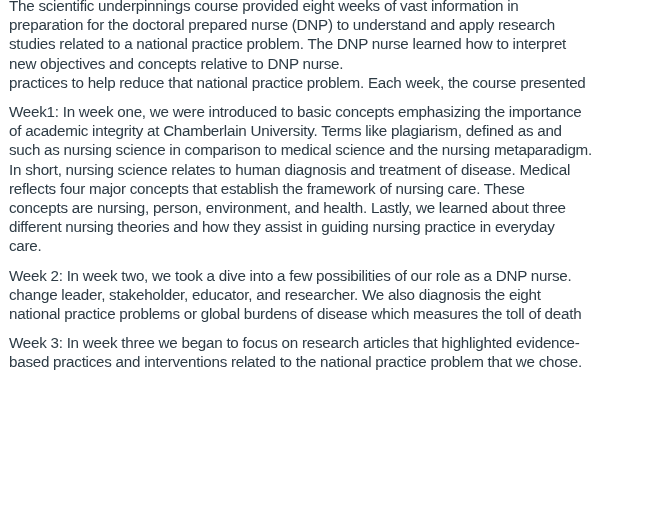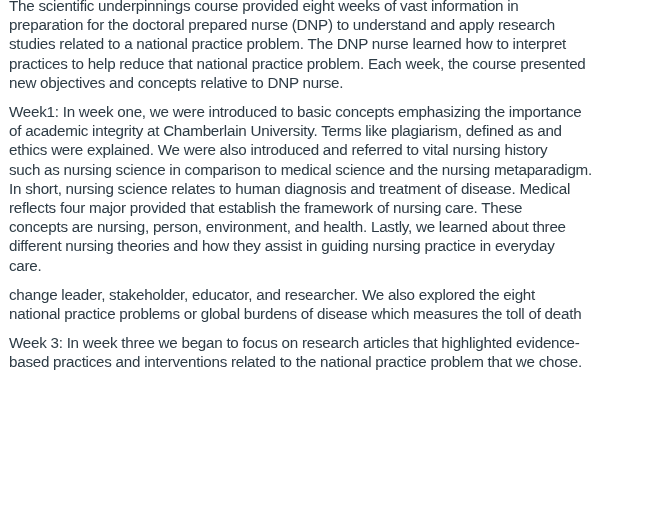--- a/index.html
+++ b/index.html
@@ -31,35 +31,35 @@
     }
   </style>
 </head>
 <body>
 
 <div class="content">
   <p>
     <span class="line">The scientific underpinnings course provided eight weeks of vast information in</span>
     <span class="line">preparation for the doctoral prepared nurse (DNP) to understand and apply research</span>
     <span class="line">studies related to a national practice problem. The DNP nurse learned how to interpret</span>
+    <span class="line">new objectives and concepts relative to DNP nurse.</span>
     <span class="line">practices to help reduce that national practice problem. Each week, the course presented</span>
-    <span class="line">new objectives and concepts relative to DNP nurse.</span>
   </p>
   <p>
     <span class="line">Week1: In week one, we were introduced to basic concepts emphasizing the importance</span>
     <span class="line">of academic integrity at Chamberlain University. Terms like plagiarism, defined as and</span>
-    <span class="line">ethics were explained.  We were also introduced and referred to vital nursing history</span>
     <span class="line">such as nursing science in comparison to medical science and the nursing metaparadigm.</span>
     <span class="line">In short, nursing science relates to human diagnosis and treatment of disease. Medical</span>
-    <span class="line">reflects four major provided that establish the framework of nursing care. These</span>
+    <span class="line">reflects four major concepts that establish the framework of nursing care. These</span>
     <span class="line">concepts are nursing, person, environment, and health. Lastly, we learned about three</span>
     <span class="line">different nursing theories and how they assist in guiding nursing practice in everyday</span>
     <span class="line">care.</span>
   </p>
   <p>
-    <span class="line">change leader, stakeholder, educator, and researcher. We also explored the eight</span>
+    <span class="line">Week 2: In week two, we took a dive into a few possibilities of our role as a DNP nurse.</span>
+    <span class="line">change leader, stakeholder, educator, and researcher. We also diagnosis the eight</span>
     <span class="line">national practice problems or global burdens of disease which measures the toll of death</span>
   </p>
   <p>
     <span class="line">Week 3: In week three we began to focus on research articles that highlighted evidence-</span>
     <span class="line">based practices and interventions related to the national practice problem that we chose.</span>
   </p>
 </div>
 
 </body></html>

